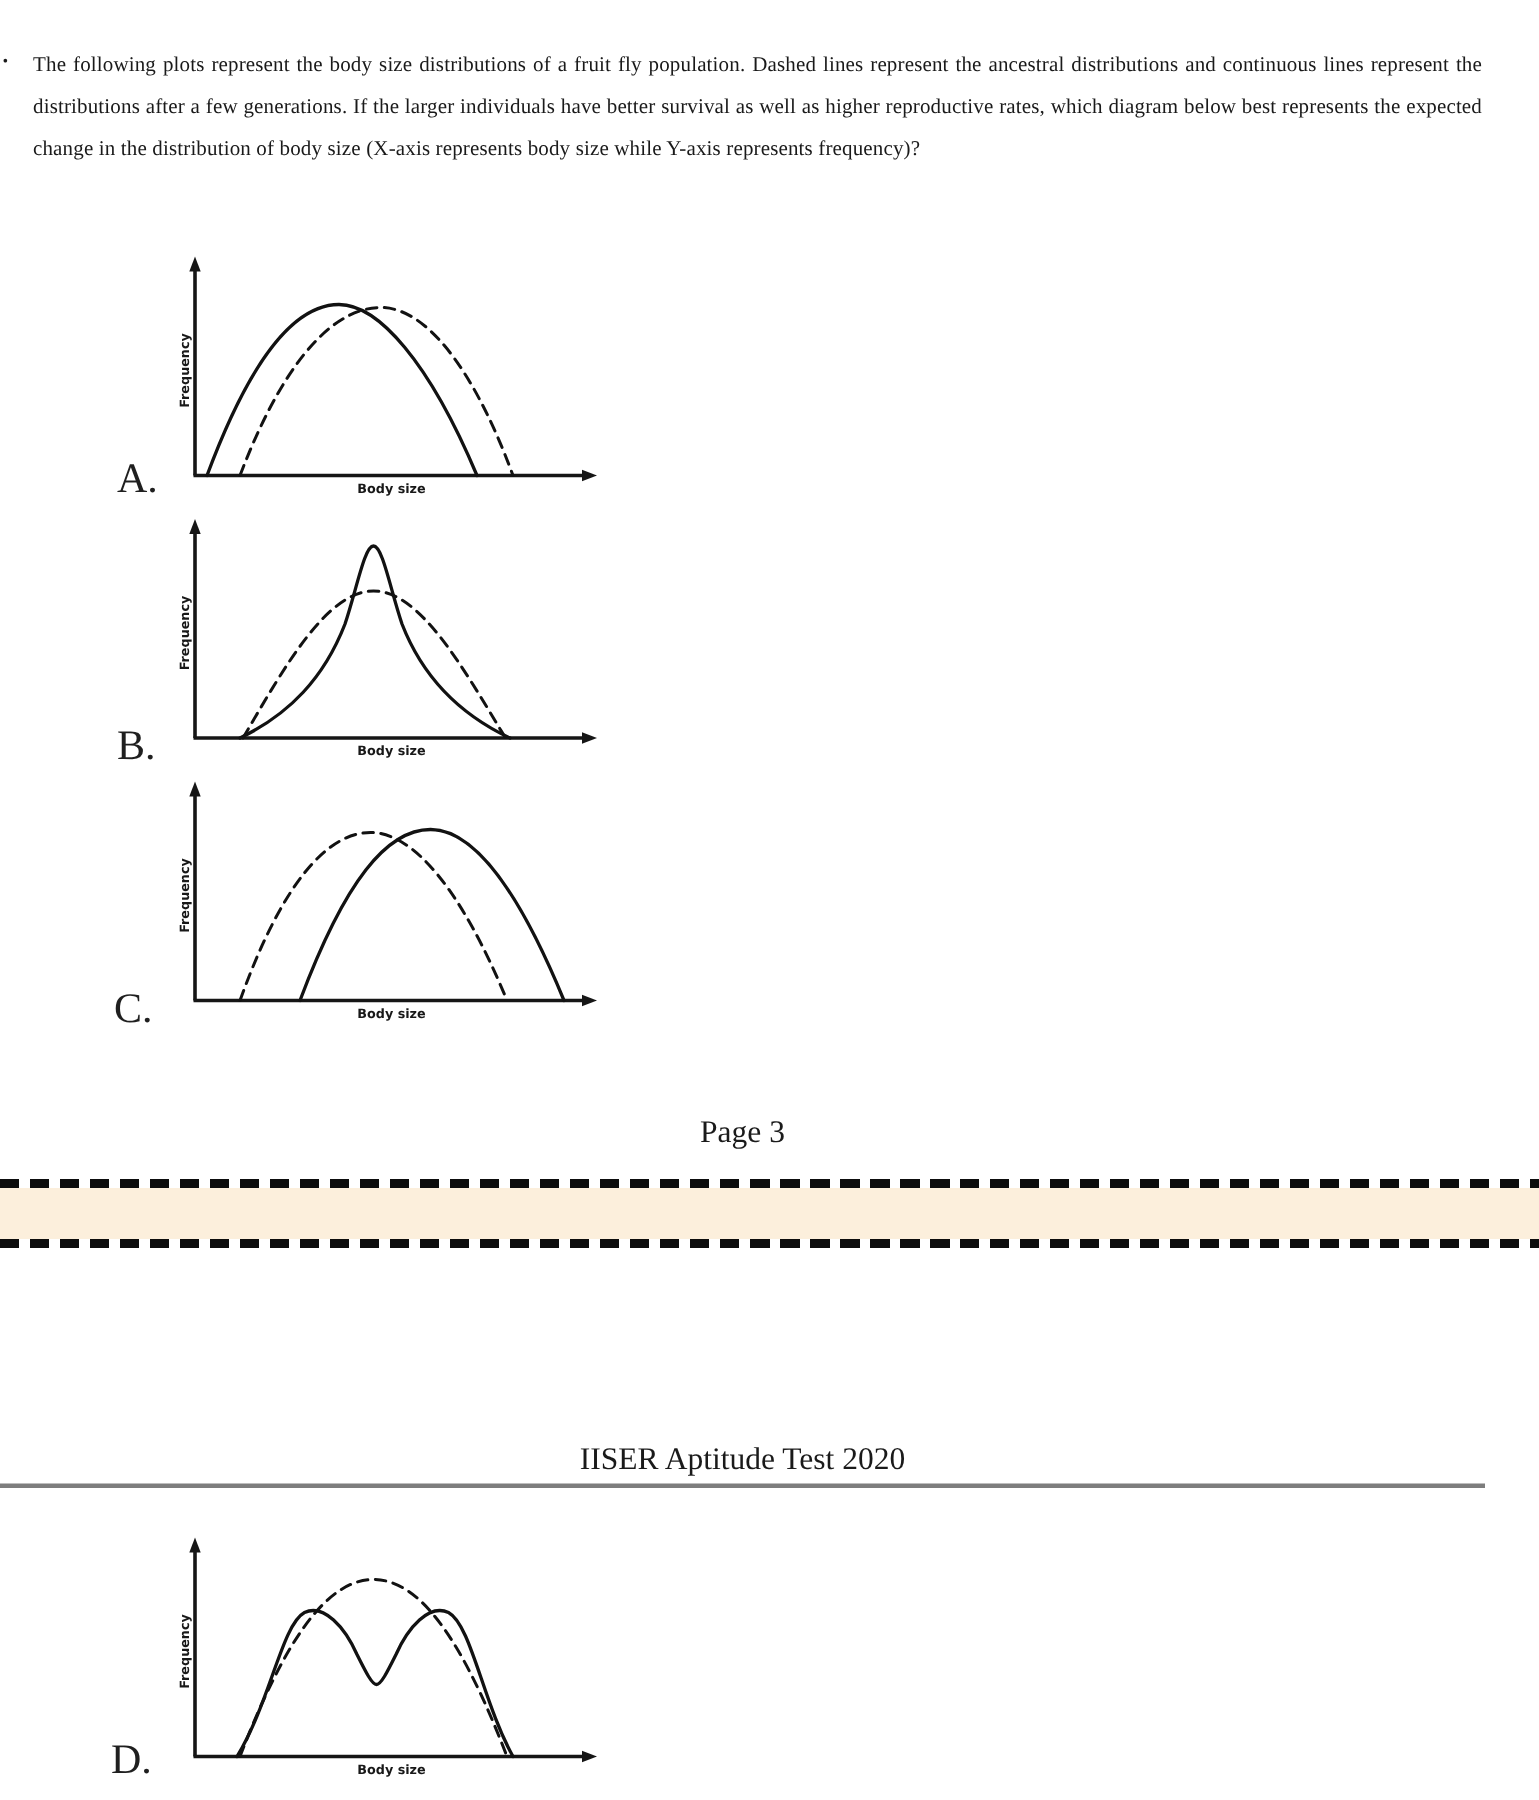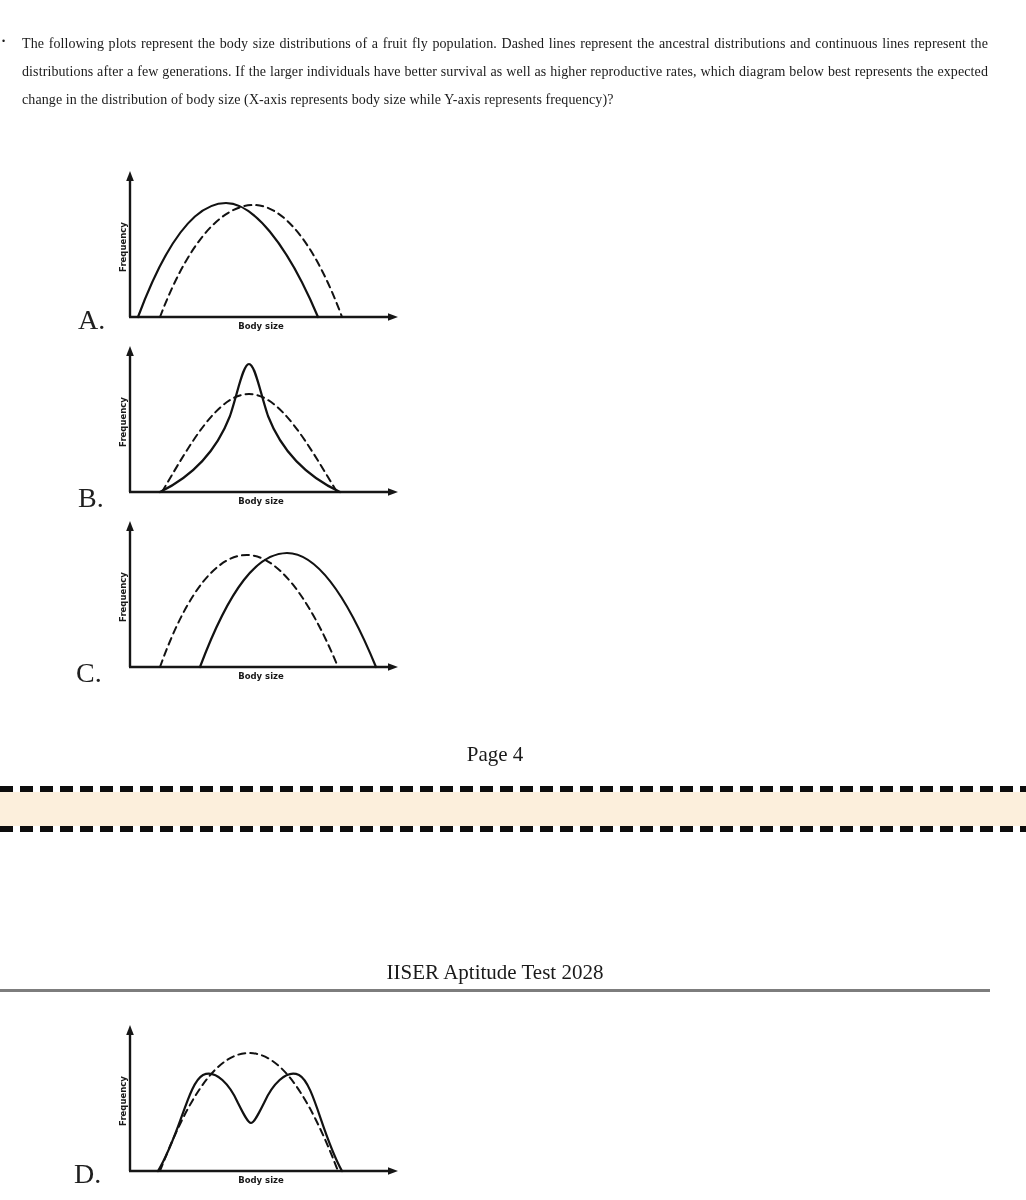--- a/index.html
+++ b/index.html
@@ -74,27 +74,27 @@
   <polygon class="arrow" points="14,2 10.2,12 17.8,12"></polygon>
   <line class="axis" x1="13" y1="148" x2="272" y2="148"></line>
   <polygon class="arrow" points="282,148 272,144.2 272,151.8"></polygon>
   <path class="curve dashed" d="M 44 148 C 72 70, 102 36, 131 36 C 160 36, 192 75, 222 148"></path>
   <path class="curve" d="M 84 148 C 114 68, 142 34, 171 34 C 200 34, 230 75, 260 148"></path>
   <text class="axlab" transform="translate(10,78) rotate(-90)" text-anchor="middle">Frequency</text>
   <text class="axlab" x="145" y="159.5" text-anchor="middle">Body size</text>
 </svg>
 <span id="label-C" class="opt-label abs">C.</span>
 
-<div id="page-footer" class="abs">Page 4</div>
+<div id="page-footer" class="abs">Page 3</div>
 
 <div id="band-top-dash" class="dash-stripe abs"></div>
 <div id="band-fill" class="abs" style="background: rgb(252, 239, 220);"></div>
 <div id="band-bottom-dash" class="dash-stripe abs"></div>
 
-<div id="next-page-title" class="abs">IISER Aptitude Test 2028</div>
+<div id="next-page-title" class="abs">IISER Aptitude Test 2020</div>
 <div id="header-rule" class="abs" style="background: rgb(125, 125, 125);"></div>
 
 <svg id="svg-D" class="plot-svg abs" viewBox="0 0 290 162">
   <line class="axis" x1="14" y1="148" x2="14" y2="10"></line>
   <polygon class="arrow" points="14,2 10.2,12 17.8,12"></polygon>
   <line class="axis" x1="13" y1="148" x2="272" y2="148"></line>
   <polygon class="arrow" points="282,148 272,144.2 272,151.8"></polygon>
   <path class="curve dashed" d="M 44 148 C 74 70, 102 30, 133 30 C 164 30, 192 70, 222 148"></path>
   <path class="curve" d="M 42 148 C 64 112, 72 60, 87 52 C 100 46, 114 62, 122 80 C 128 92, 132 100, 135 100 C 138 100, 142 92, 148 80 C 156 62, 170 46, 183 52 C 198 60, 206 112, 226 148"></path>
   <text class="axlab" transform="translate(10,78) rotate(-90)" text-anchor="middle">Frequency</text>

